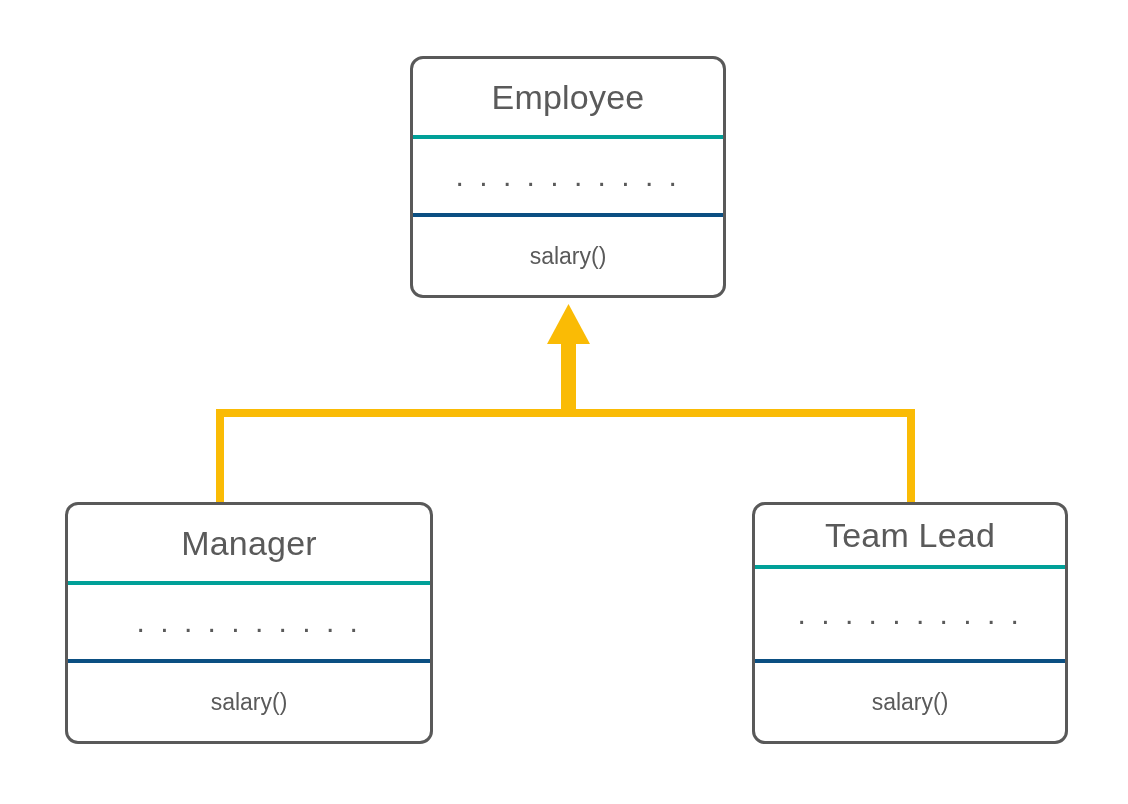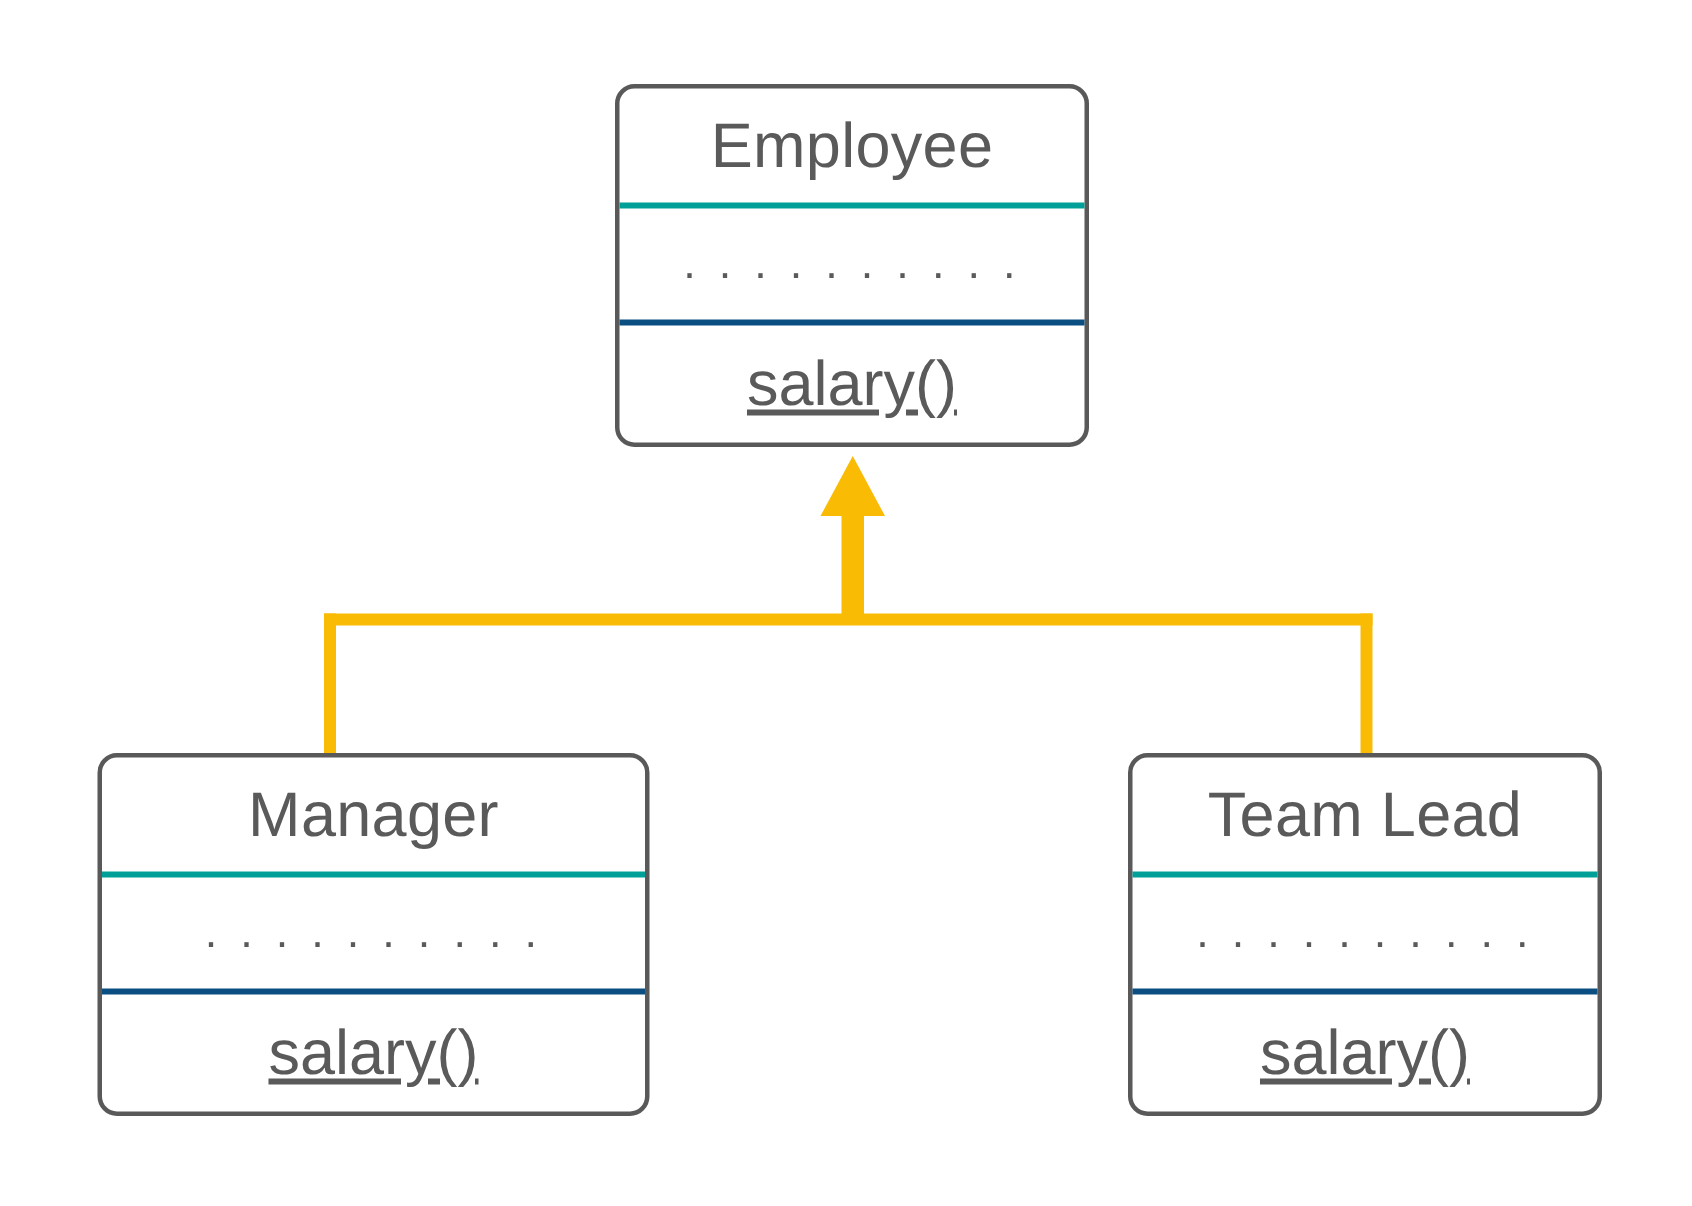--- a/index.html
+++ b/index.html
@@ -38,21 +38,21 @@
     border-radius: 13px;
     display: flex;
     flex-direction: column;
   }
   .class-name-row {
     flex: 0 0 auto;
     display: flex;
     align-items: center;
     justify-content: center;
     color: #5a5a5a;
-    font-size: 42px;
+    font-size: 34px;
     line-height: 1;
     letter-spacing: 0.2px;
     white-space: nowrap;
   }
   .divider {
     flex: 0 0 auto;
     width: 100%;
     height: 4px;
   }
   .divider-attr {
@@ -71,45 +71,44 @@
     line-height: 1;
     letter-spacing: 3.5px;
     white-space: nowrap;
   }
   .class-methods-row {
     flex: 0 0 auto;
     display: flex;
     align-items: center;
     justify-content: center;
     color: #5a5a5a;
-    font-size: 42px;
+    font-size: 23px;
     line-height: 1;
     white-space: nowrap;
-    text-decoration: underline;
   }
 
   
   #box-employee {
     left: 410px; top: 56px; width: 316px; height: 242px;
   }
   #box-employee .class-name-row   { height: 76px; }
   #box-employee .class-attrs-row  { height: 80px; }
   #box-employee .class-methods-row{ height: 78px; }
 
   #box-manager {
     left: 65px; top: 502px; width: 368px; height: 242px;
   }
   #box-manager .class-name-row    { height: 76px; }
   #box-manager .class-attrs-row   { height: 80px; }
   #box-manager .class-methods-row { height: 78px; }
 
   #box-teamlead {
     left: 752px; top: 502px; width: 316px; height: 242px;
   }
-  #box-teamlead .class-name-row   { height: 76px; }
+  #box-teamlead .class-name-row   { height: 60px; }
   #box-teamlead .class-attrs-row  { height: 80px; }
   #box-teamlead .class-methods-row{ height: 78px; }
 </style>
 </head>
 <body>
 
 <div id="canvas">
 
   <svg id="connector-layer" viewBox="0 0 1128 804" width="1128" height="804" xmlns="http://www.w3.org/2000/svg">
 

